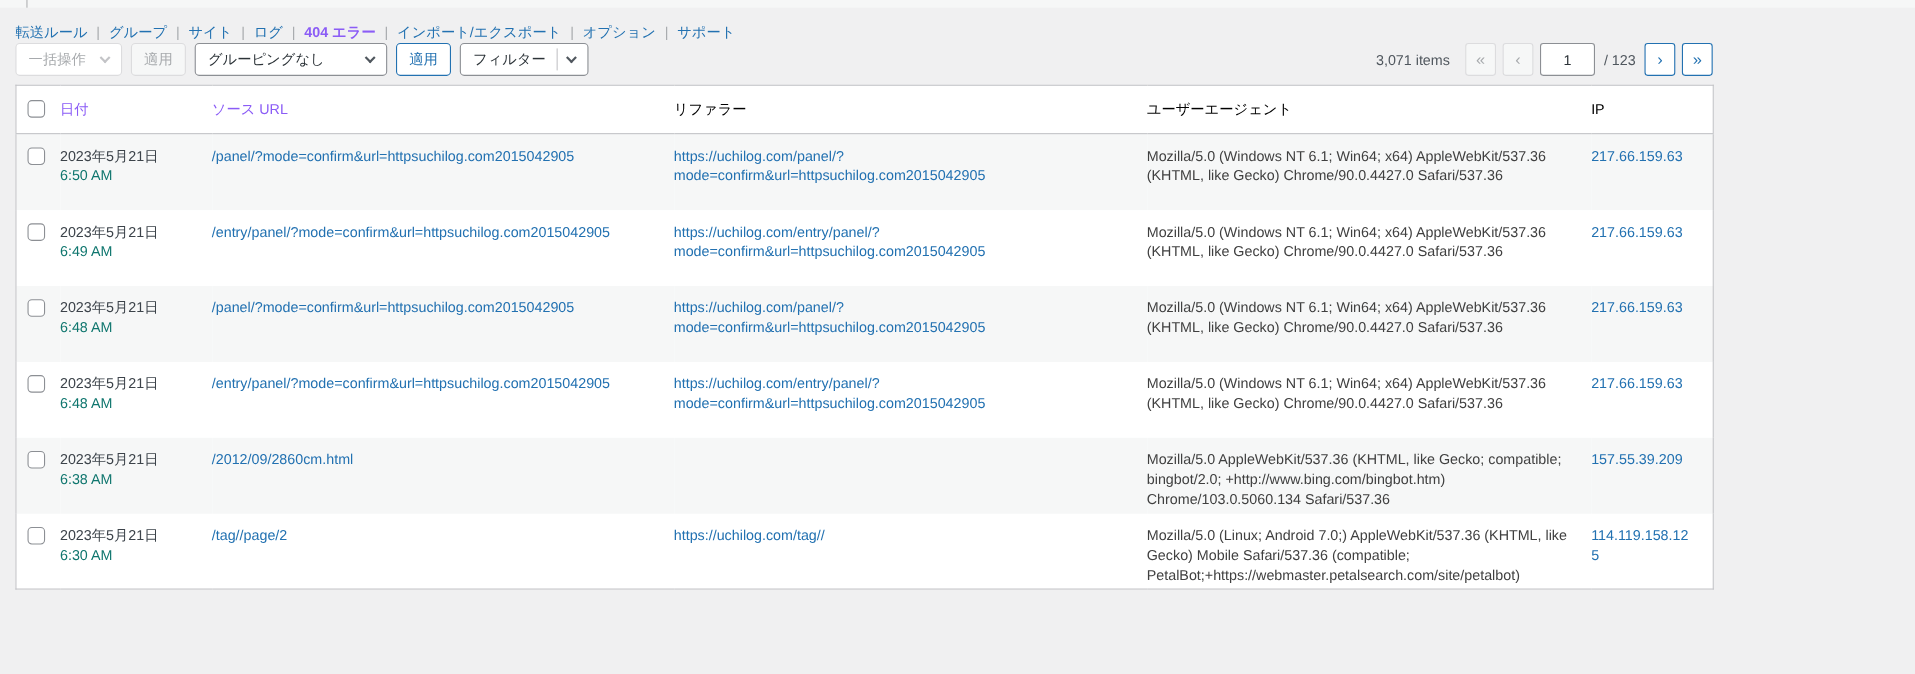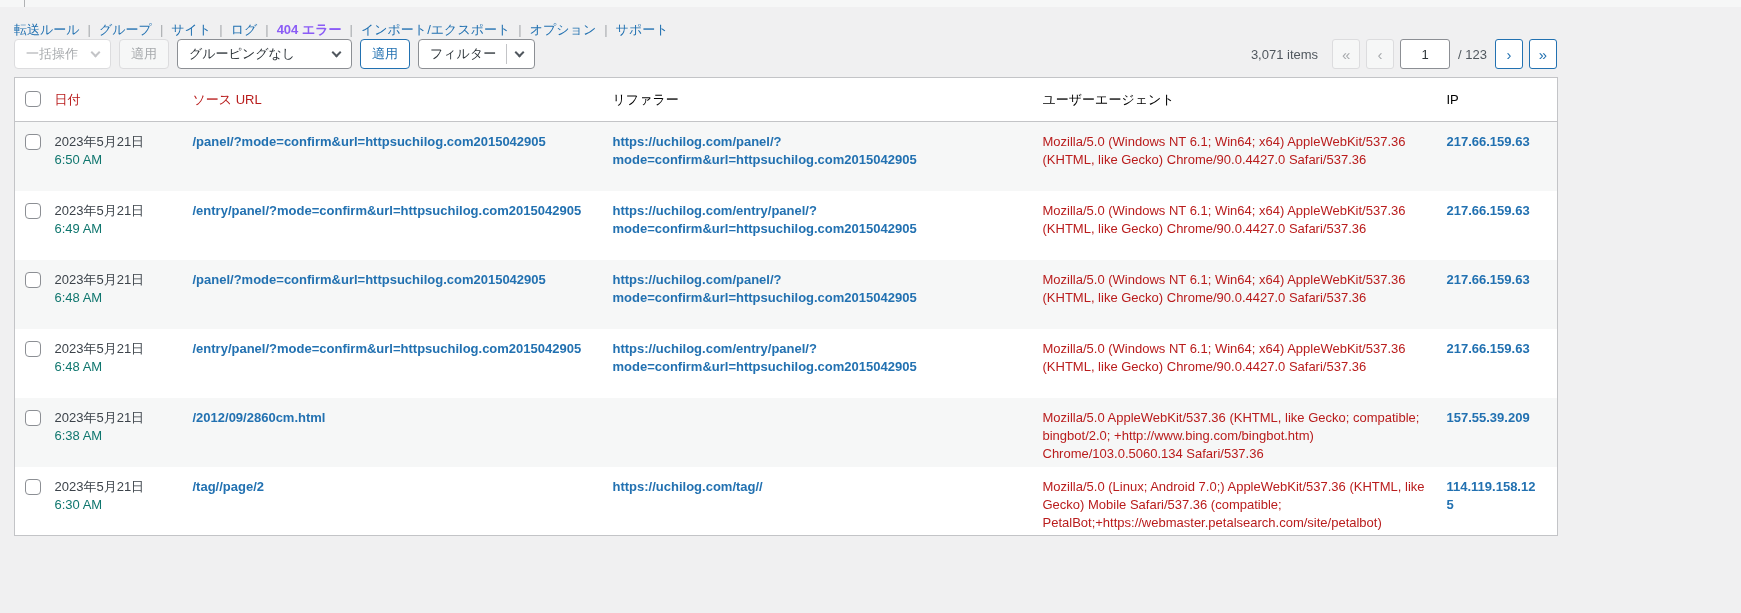--- a/index.html
+++ b/index.html
@@ -68,40 +68,40 @@
 
   
   .log-table {
     width:1543px; margin-top:8px; border-collapse:collapse; table-layout:fixed;
     background:#fff; border:1px solid #c3c4c7;
   }
   .log-table th {
     text-align:left; font-weight:400; padding:0 10px 0 0; height:44px;
     border-bottom:1px solid #c3c4c7; color:#000000; vertical-align:middle;
   }
-  .log-table th.sortable { color:#b91c1c; cursor:pointer; }
+  .log-table th.sortable { color:#8b5cf6; cursor:pointer; }
   .log-table td { vertical-align:top; padding:11px 16px 0 0; line-height:18px; }
   .log-table tr.log-row { height:69px; }
   .log-table tr.alternate { background:#f6f7f7; }
 
   .col-cb { width:40px; padding-left:10px !important; }
   .col-date { width:138px; }
   .col-source { width:420px; }
   .col-referrer { width:430px; }
   .col-ua { width:404px; }
   .col-ip { width:111px; }
 
   .cb {
     width:16px; height:16px; display:inline-block; margin-top:1px;
     background:#fff; border:1px solid #8c8f94; border-radius:4px; cursor:pointer;
   }
-  a.cell-link { color:#2271b1; text-decoration:none; cursor:pointer; overflow-wrap:break-word; word-wrap:break-word;font-weight:bold; }
+  a.cell-link { color:#2271b1; text-decoration:none; cursor:pointer; overflow-wrap:break-word; word-wrap:break-word; }
   .date-line { color:#3c434a; }
   .time-line { color:#0f766e; }
-  .ua-text { color:#b91c1c; overflow-wrap:break-word; }
+  .ua-text { color:#404040; overflow-wrap:break-word; }
 </style>
 </head>
 <body>
 
 <div class="top-strip">
   <span class="strip-divider"></span>
 </div>
 
 <div class="content">
 

